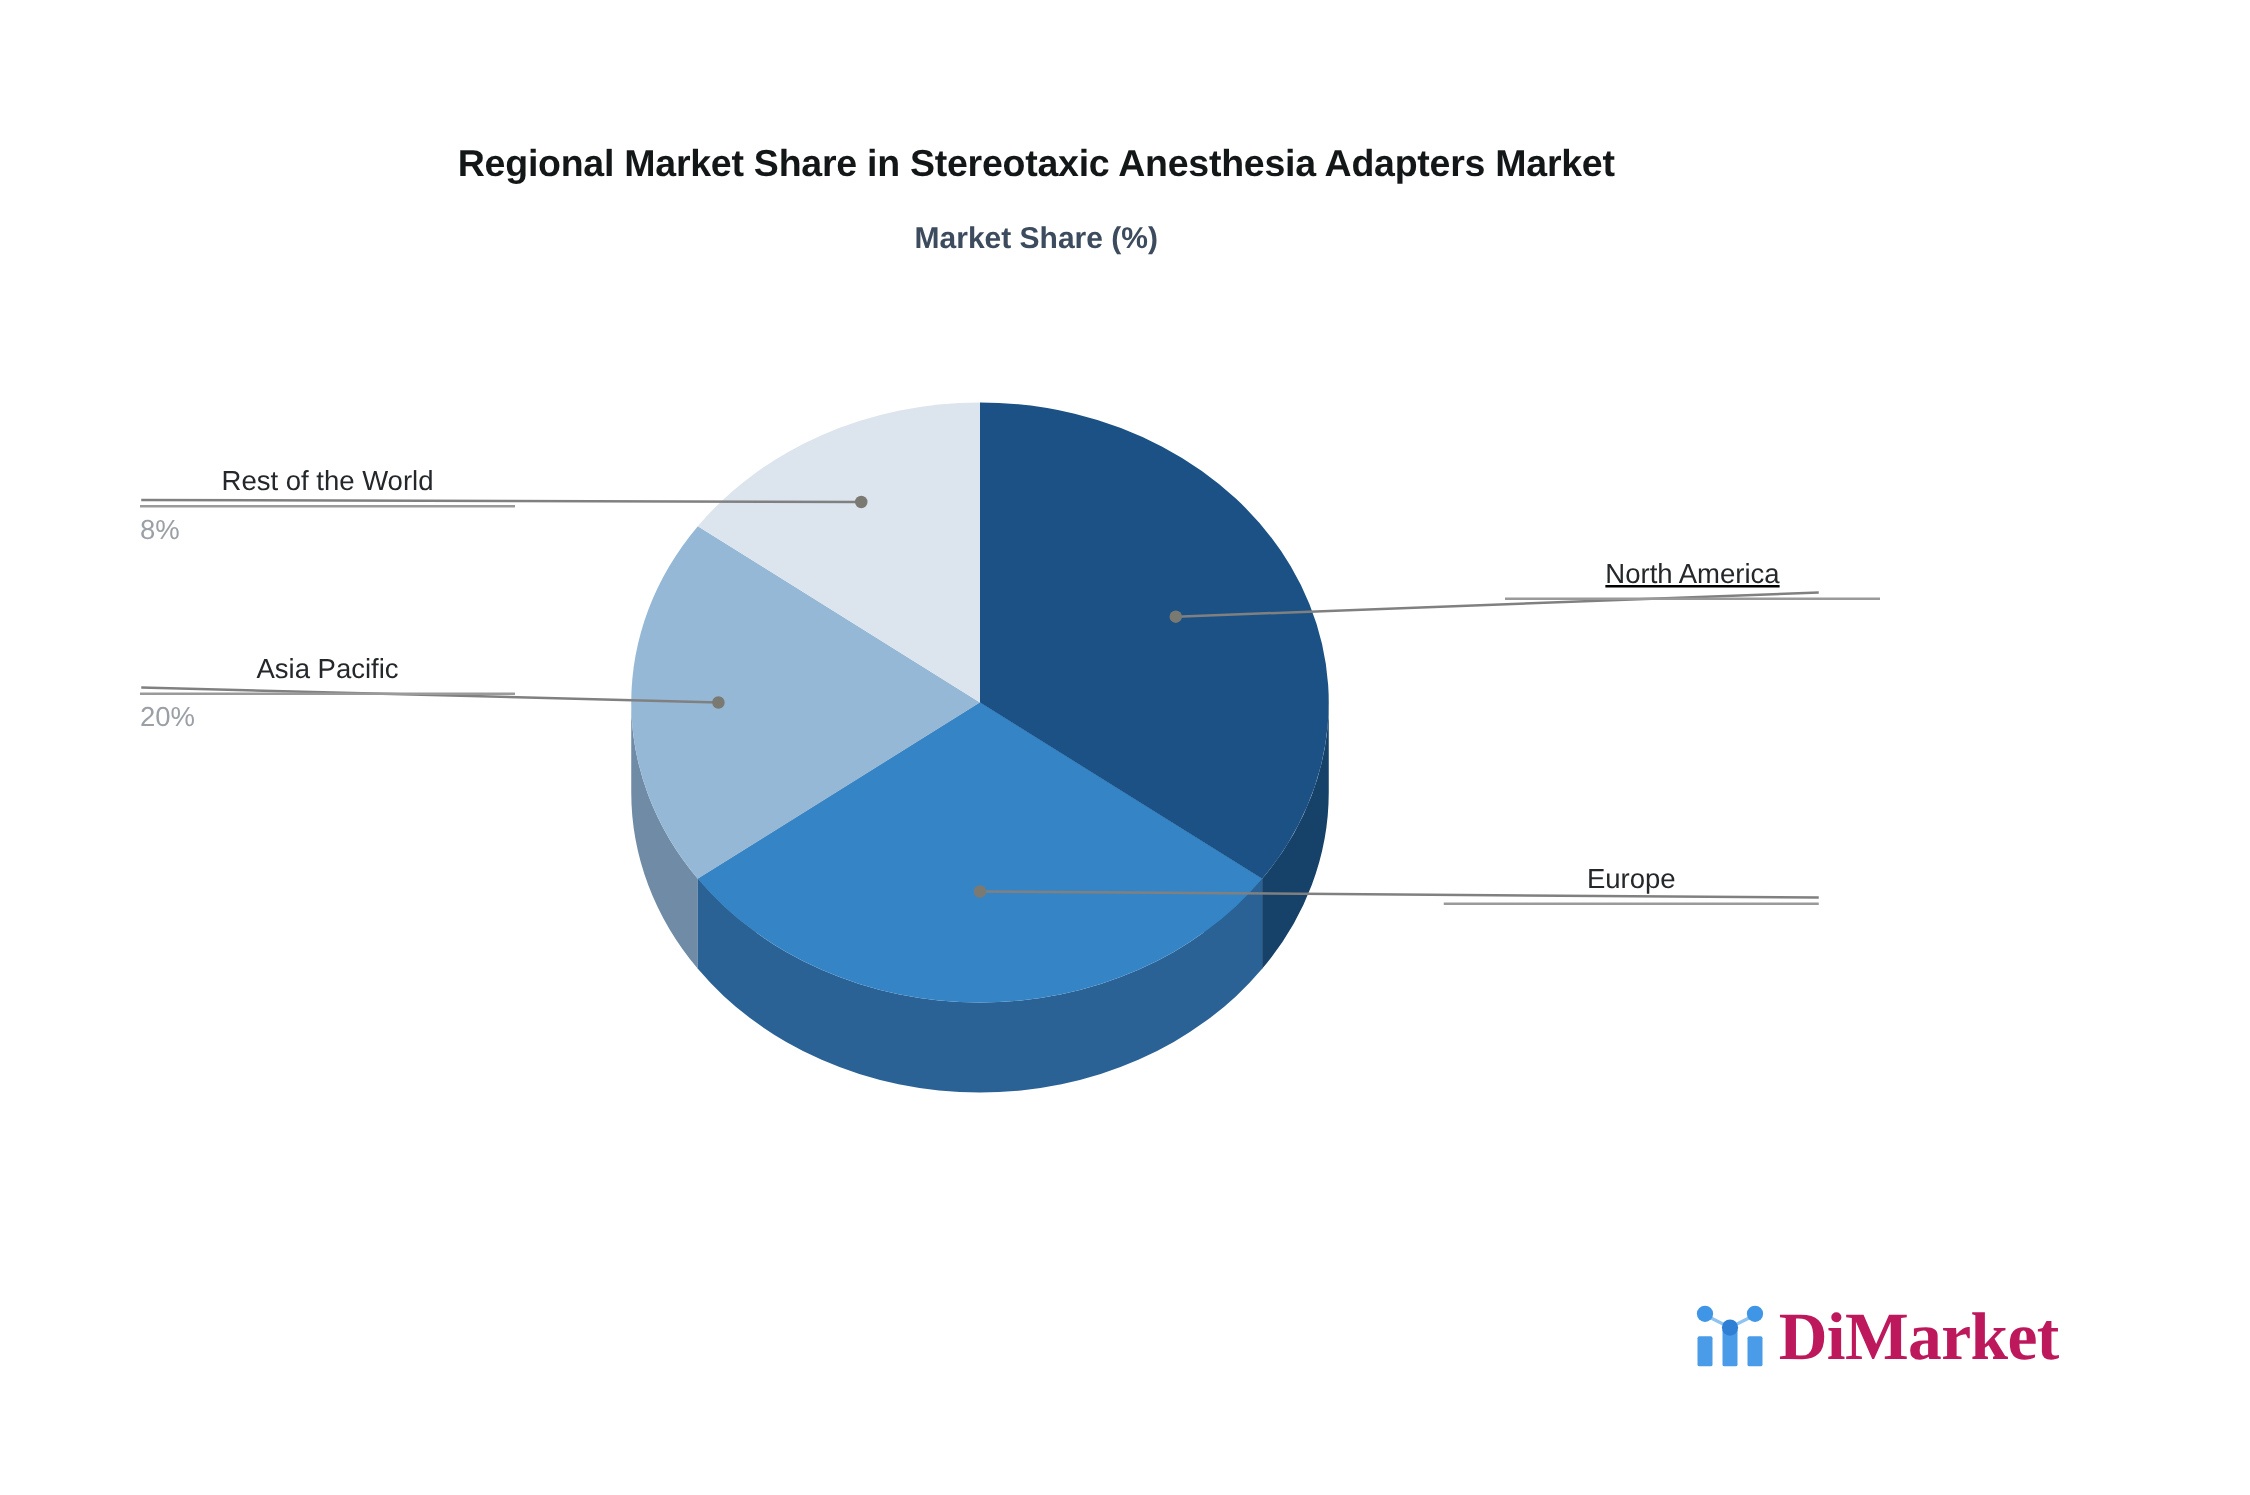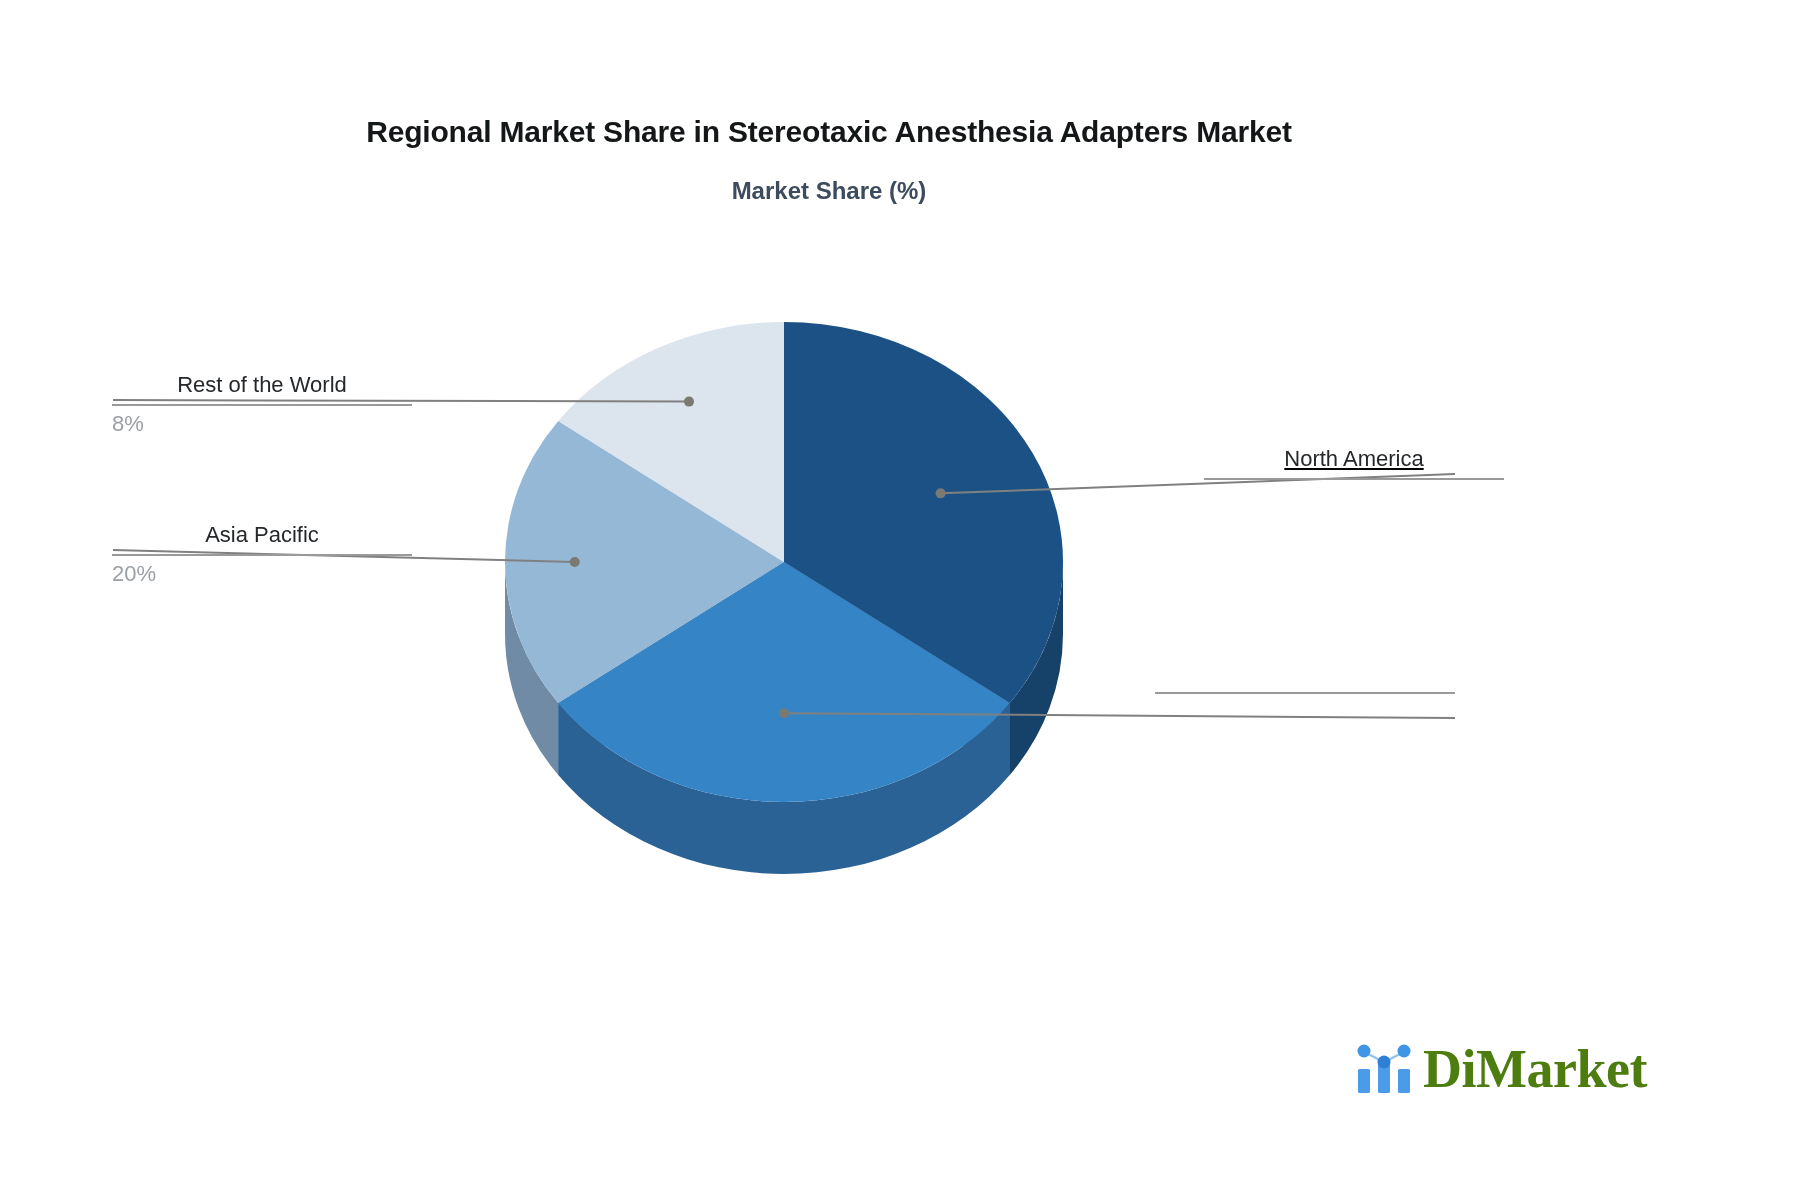--- a/index.html
+++ b/index.html
@@ -89,21 +89,21 @@
   }
   #logo-mark {
     width: 58px;
     height: 52px;
     margin-right: 10px;
   }
   #logo-text {
     font-family: "Liberation Serif", serif;
     font-size: 54px;
     font-weight: bold;
-    color: #4d7c0f;
+    color: #be185d;
     letter-spacing: -0.5px;
     line-height: 54px;
   }
 </style>
 </head>
 <body>
 
 <div id="canvas">
 
   <div id="title-block">
@@ -162,20 +162,21 @@
     <div class="cl-rule"></div>
     <div class="cl-value">20%</div>
   </div>
 
   <div class="callout right" style="left:1204px; top:444px; width:300px;text-decoration:underline;">
     <div class="cl-name">North America</div>
     <div class="cl-rule"></div>
   </div>
 
   <div class="callout right" style="left:1155px; top:688px; width:300px;">
+    <div class="cl-name">Europe</div>
     <div class="cl-rule"></div>
   </div>
 
   <div id="logo">
     <svg id="logo-mark" viewBox="0 0 58 52" xmlns="http://www.w3.org/2000/svg">
       <line x1="9" y1="9" x2="29" y2="19" stroke="#8fc3f0" stroke-width="2.5"></line>
       <line x1="29" y1="19" x2="49" y2="9" stroke="#8fc3f0" stroke-width="2.5"></line>
       <rect x="3" y="26" width="12" height="24" rx="1.5" fill="#4a9ce8"></rect>
       <rect x="23" y="20" width="12" height="30" rx="1.5" fill="#4a9ce8"></rect>
       <rect x="43" y="26" width="12" height="24" rx="1.5" fill="#4a9ce8"></rect>

